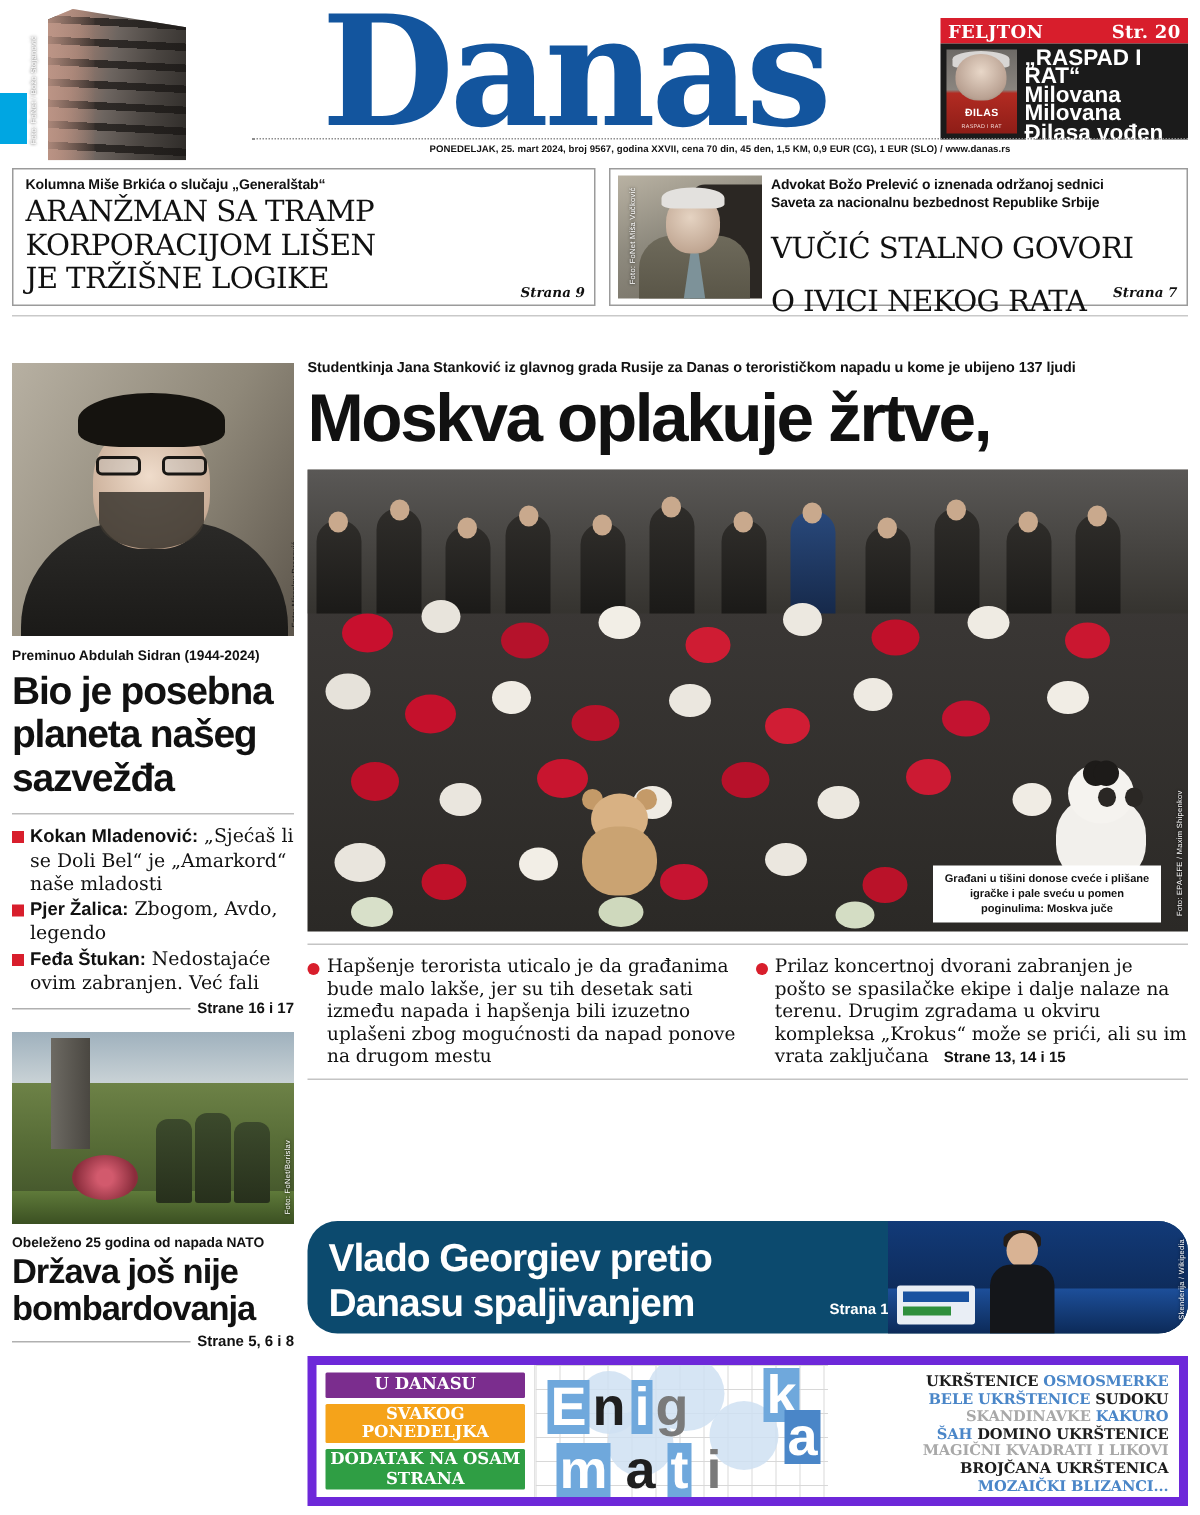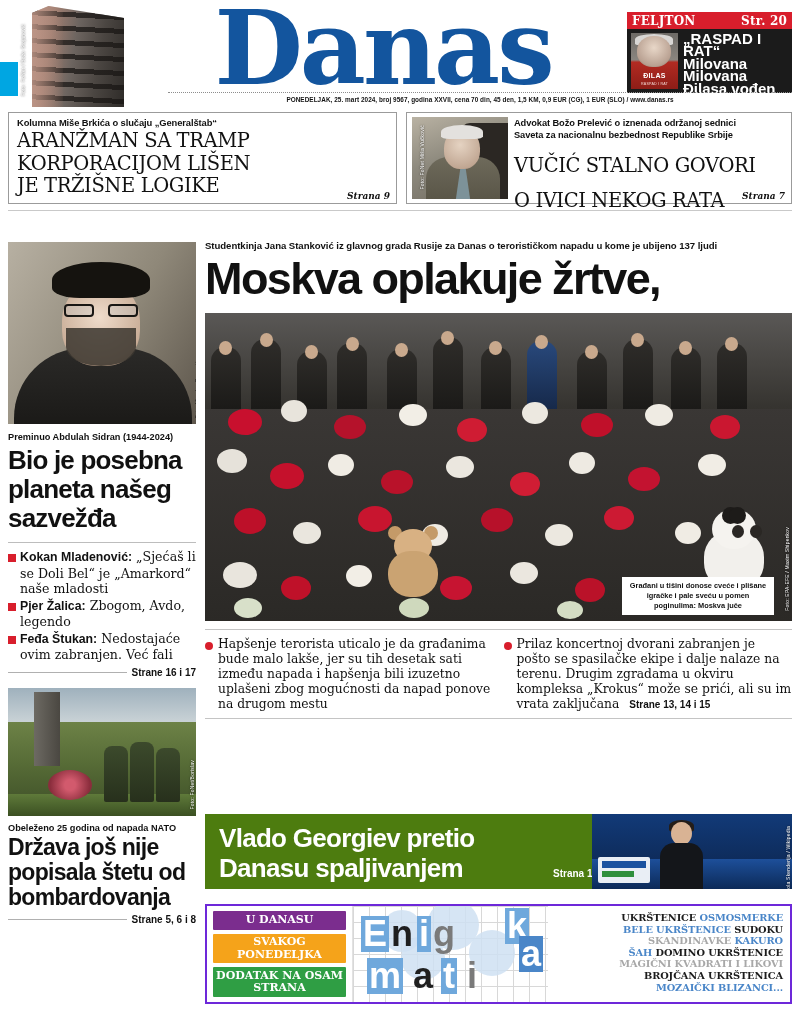--- a/index.html
+++ b/index.html
@@ -329,21 +329,21 @@
   .dot { width:8px; height:8px; border-radius:50%; background:#d81e2c; flex:none; margin-top:5px; margin-right:5px; }
   .m-btext { font-family:"DejaVu Serif", serif; font-size:12.3px; line-height:15px; color:#111; }
   .m-pages {
     font-family:"Liberation Sans",sans-serif; font-weight:700; font-size:10px; color:#111;
     display:inline; margin-left:10px; white-space:nowrap;
   }
   .m-rule2 { border-top:1px solid #c4c4c4; margin-top:6px; }
 
   .blue-banner {
     position:absolute; left: 205px; right: 8px; top: 814px; height: 75px;
-    background:#4d7c0f; color:#fff; overflow:hidden;
+    background:#0c4a6e; color:#fff; overflow:hidden;border-radius:20px;
   }
   .bb-text {
     position:absolute; left:14px; top:9px;
     font-family:"Liberation Sans",sans-serif; font-weight:700;
     font-size:26px; line-height:30px; letter-spacing:-0.7px;
   }
   .bb-page {
     position:absolute; left:348px; bottom:10px;
     font-family:"Liberation Sans",sans-serif; font-weight:700; font-size:10px;
   }
@@ -367,21 +367,21 @@
   .bb-photo .sign{
     position:absolute; left:6px; bottom:6px; width:52px; height:26px;
     background:#e9eef5; border-radius:2px;
   }
   .bb-photo .sign .l1{ position:absolute; left:4px; top:4px; right:4px; height:7px; background:#1a52a0;}
   .bb-photo .sign .l2{ position:absolute; left:4px; top:14px; right:16px; height:6px; background:#2f8f3d;}
   .bb-credit{ position:absolute; right:1px; top:12px; }
 
   
   .enig { position:absolute; left:205px; right:8px; top:904px; height:100px;
-          border:2px solid #6d28d9; display:flex; background:#fff; }
+          border:6px solid #6d28d9; display:flex; background:#fff; }
   .enig-tags { width:145px; padding:5px 6px; display:flex; flex-direction:column; gap:4px; }
   .tag {
     color:#fff; font-family:"DejaVu Serif", serif; font-weight:700;
     font-size:11px; line-height:12.5px; text-align:center;
     display:flex; align-items:center; justify-content:center;
     border-radius:1px;
   }
   .tag.t1 { background:#7b2d8e; height:19px; }
   .tag.t2 { background:#f5a31a; height:30px; }
   .tag.t3 { background:#2f9e44; height:30px; }
@@ -532,21 +532,20 @@
       <div class="soldier s1"></div>
       <div class="soldier s2"></div>
       <div class="soldier s3"></div>
       <div class="wreath"></div>
       <div class="credit-vert" style="right:1px; bottom:6px;">Foto: FoNet/Borislav</div>
     </div>
 
     <div class="n-kicker">Obeleženo 25 godina od napada NATO</div>
     <div class="n-head">
       <div>Država još nije</div>
-      <div>popisala štetu od</div>
       <div>bombardovanja</div>
     </div>
     <div class="pages-line">
       <span class="dash"></span>
       <span class="pages-label">Strane 5, 6 i 8</span>
     </div>
   </div>
 
   <div class="main-col">
     <div class="m-kicker">Studentkinja Jana Stanković iz glavnog grada Rusije za Danas o terorističkom napadu u kome je ubijeno 137 ljudi</div>

